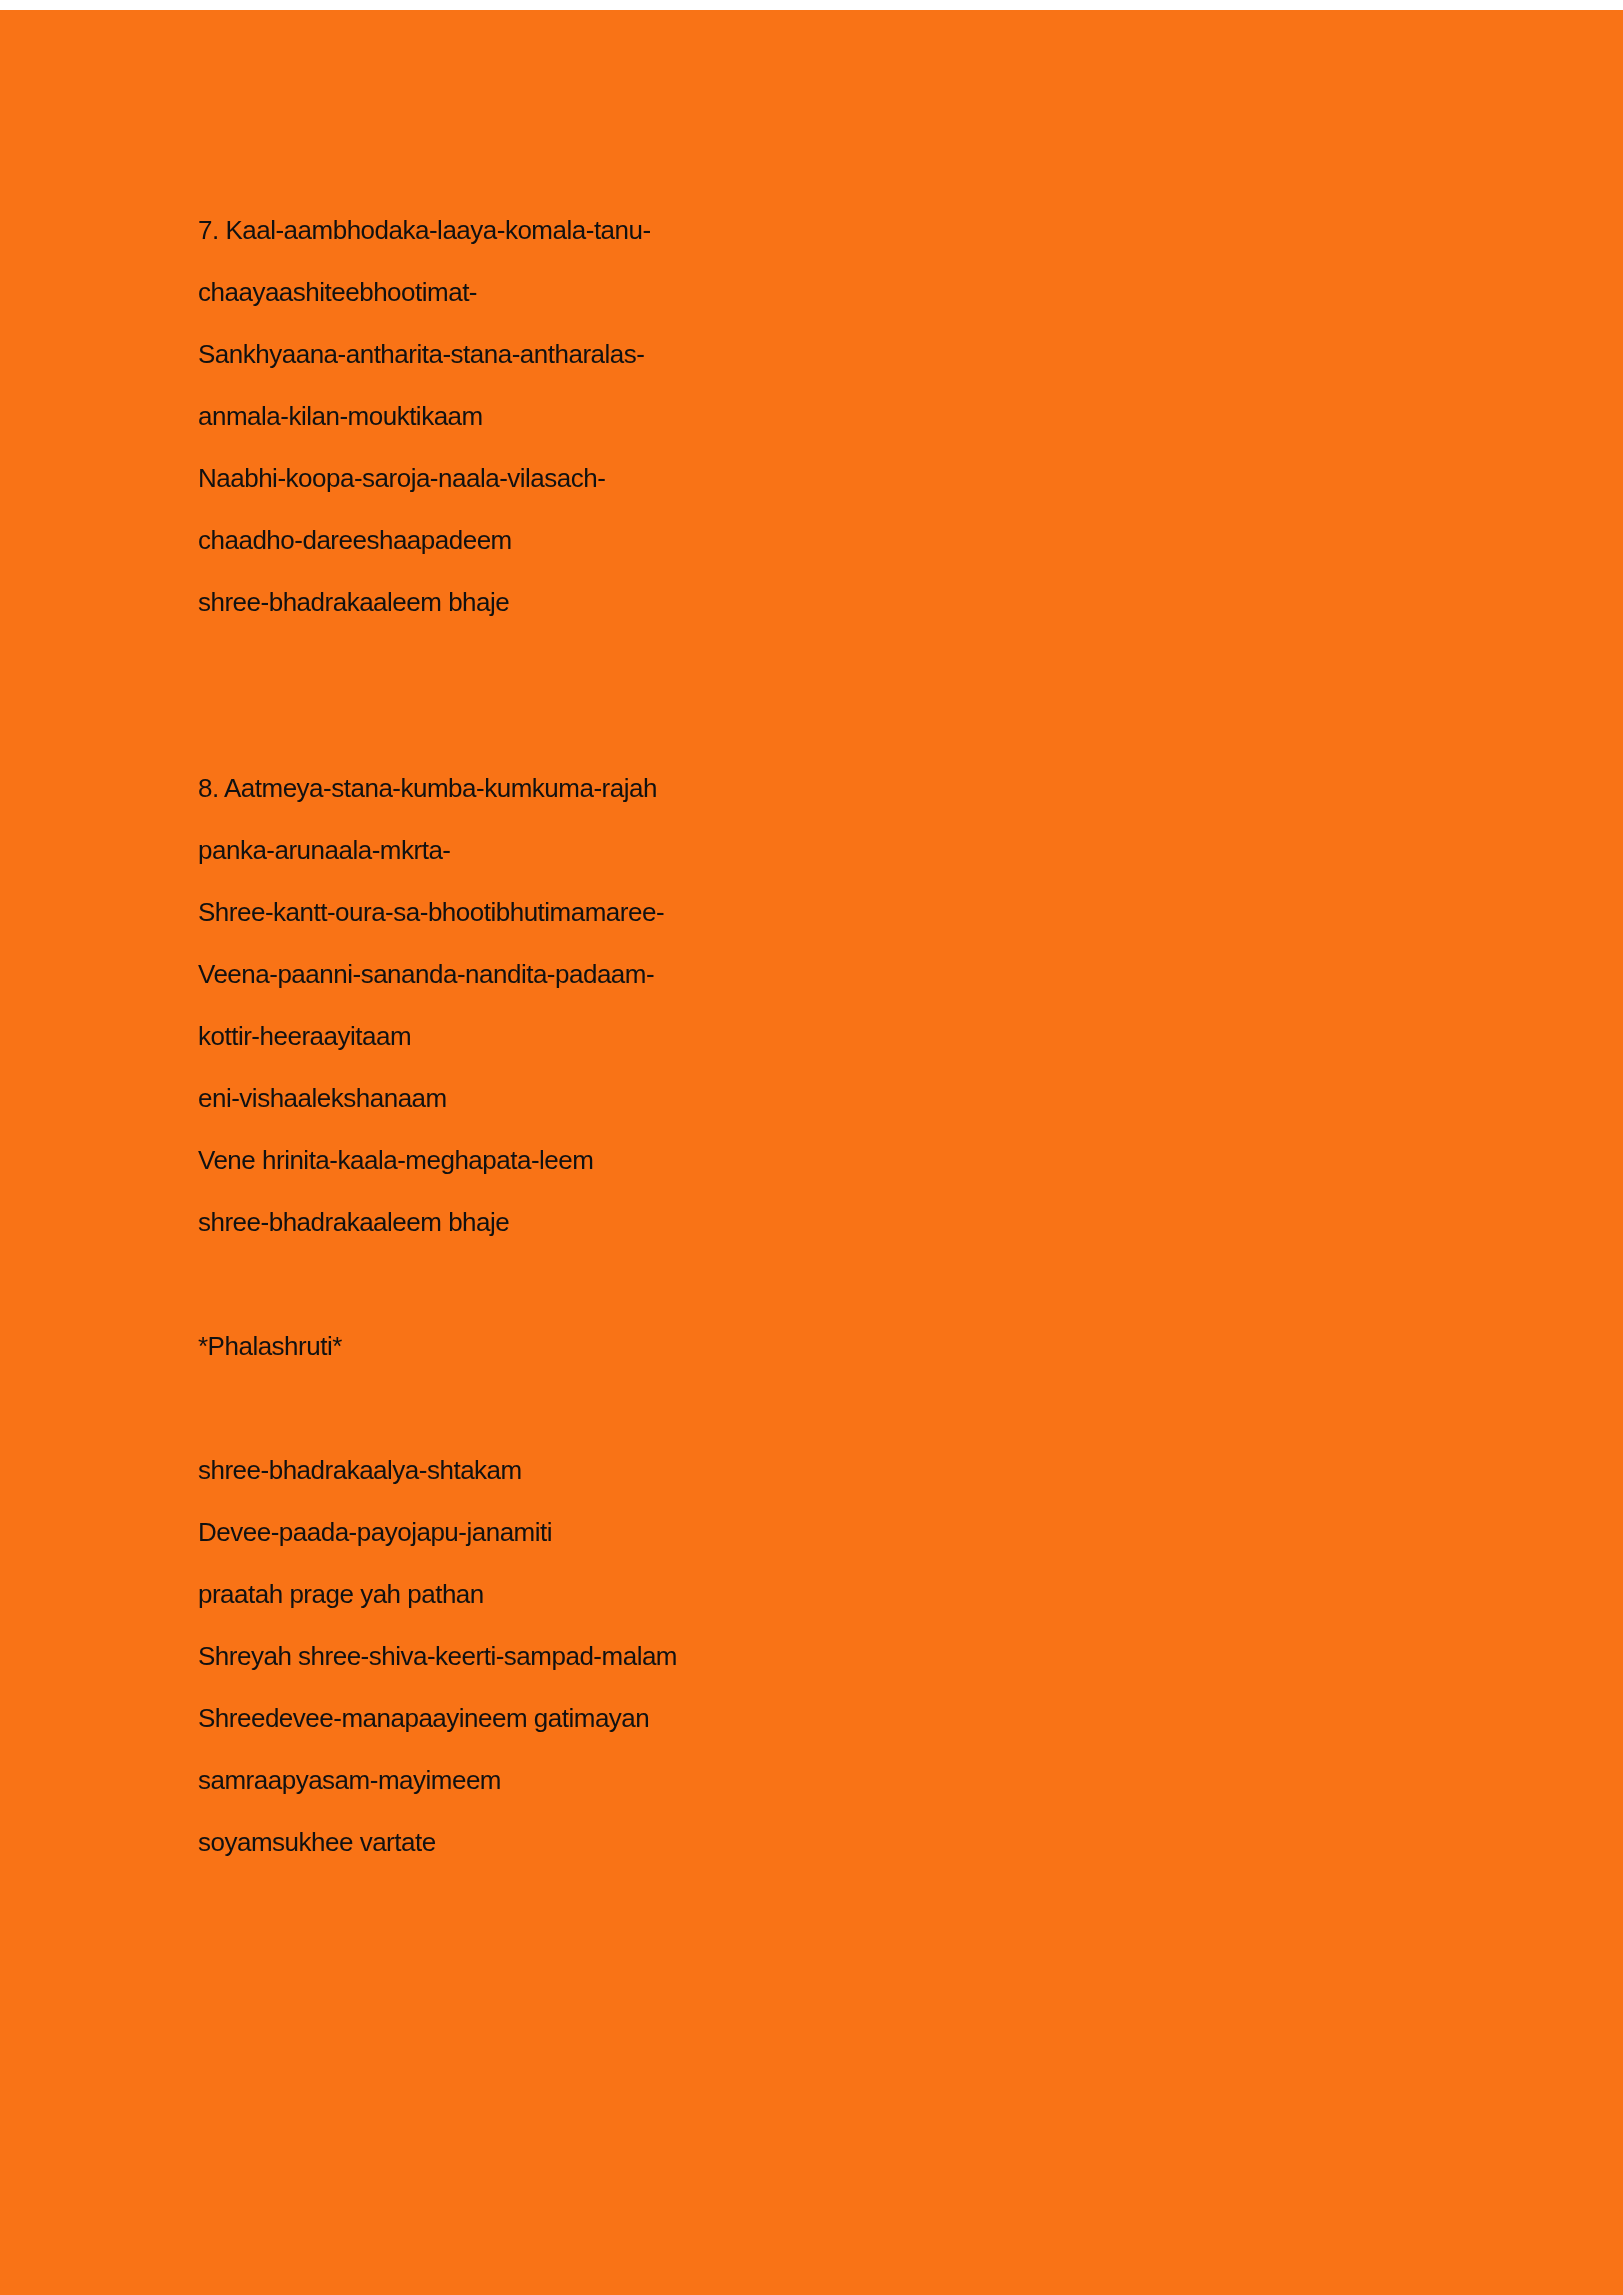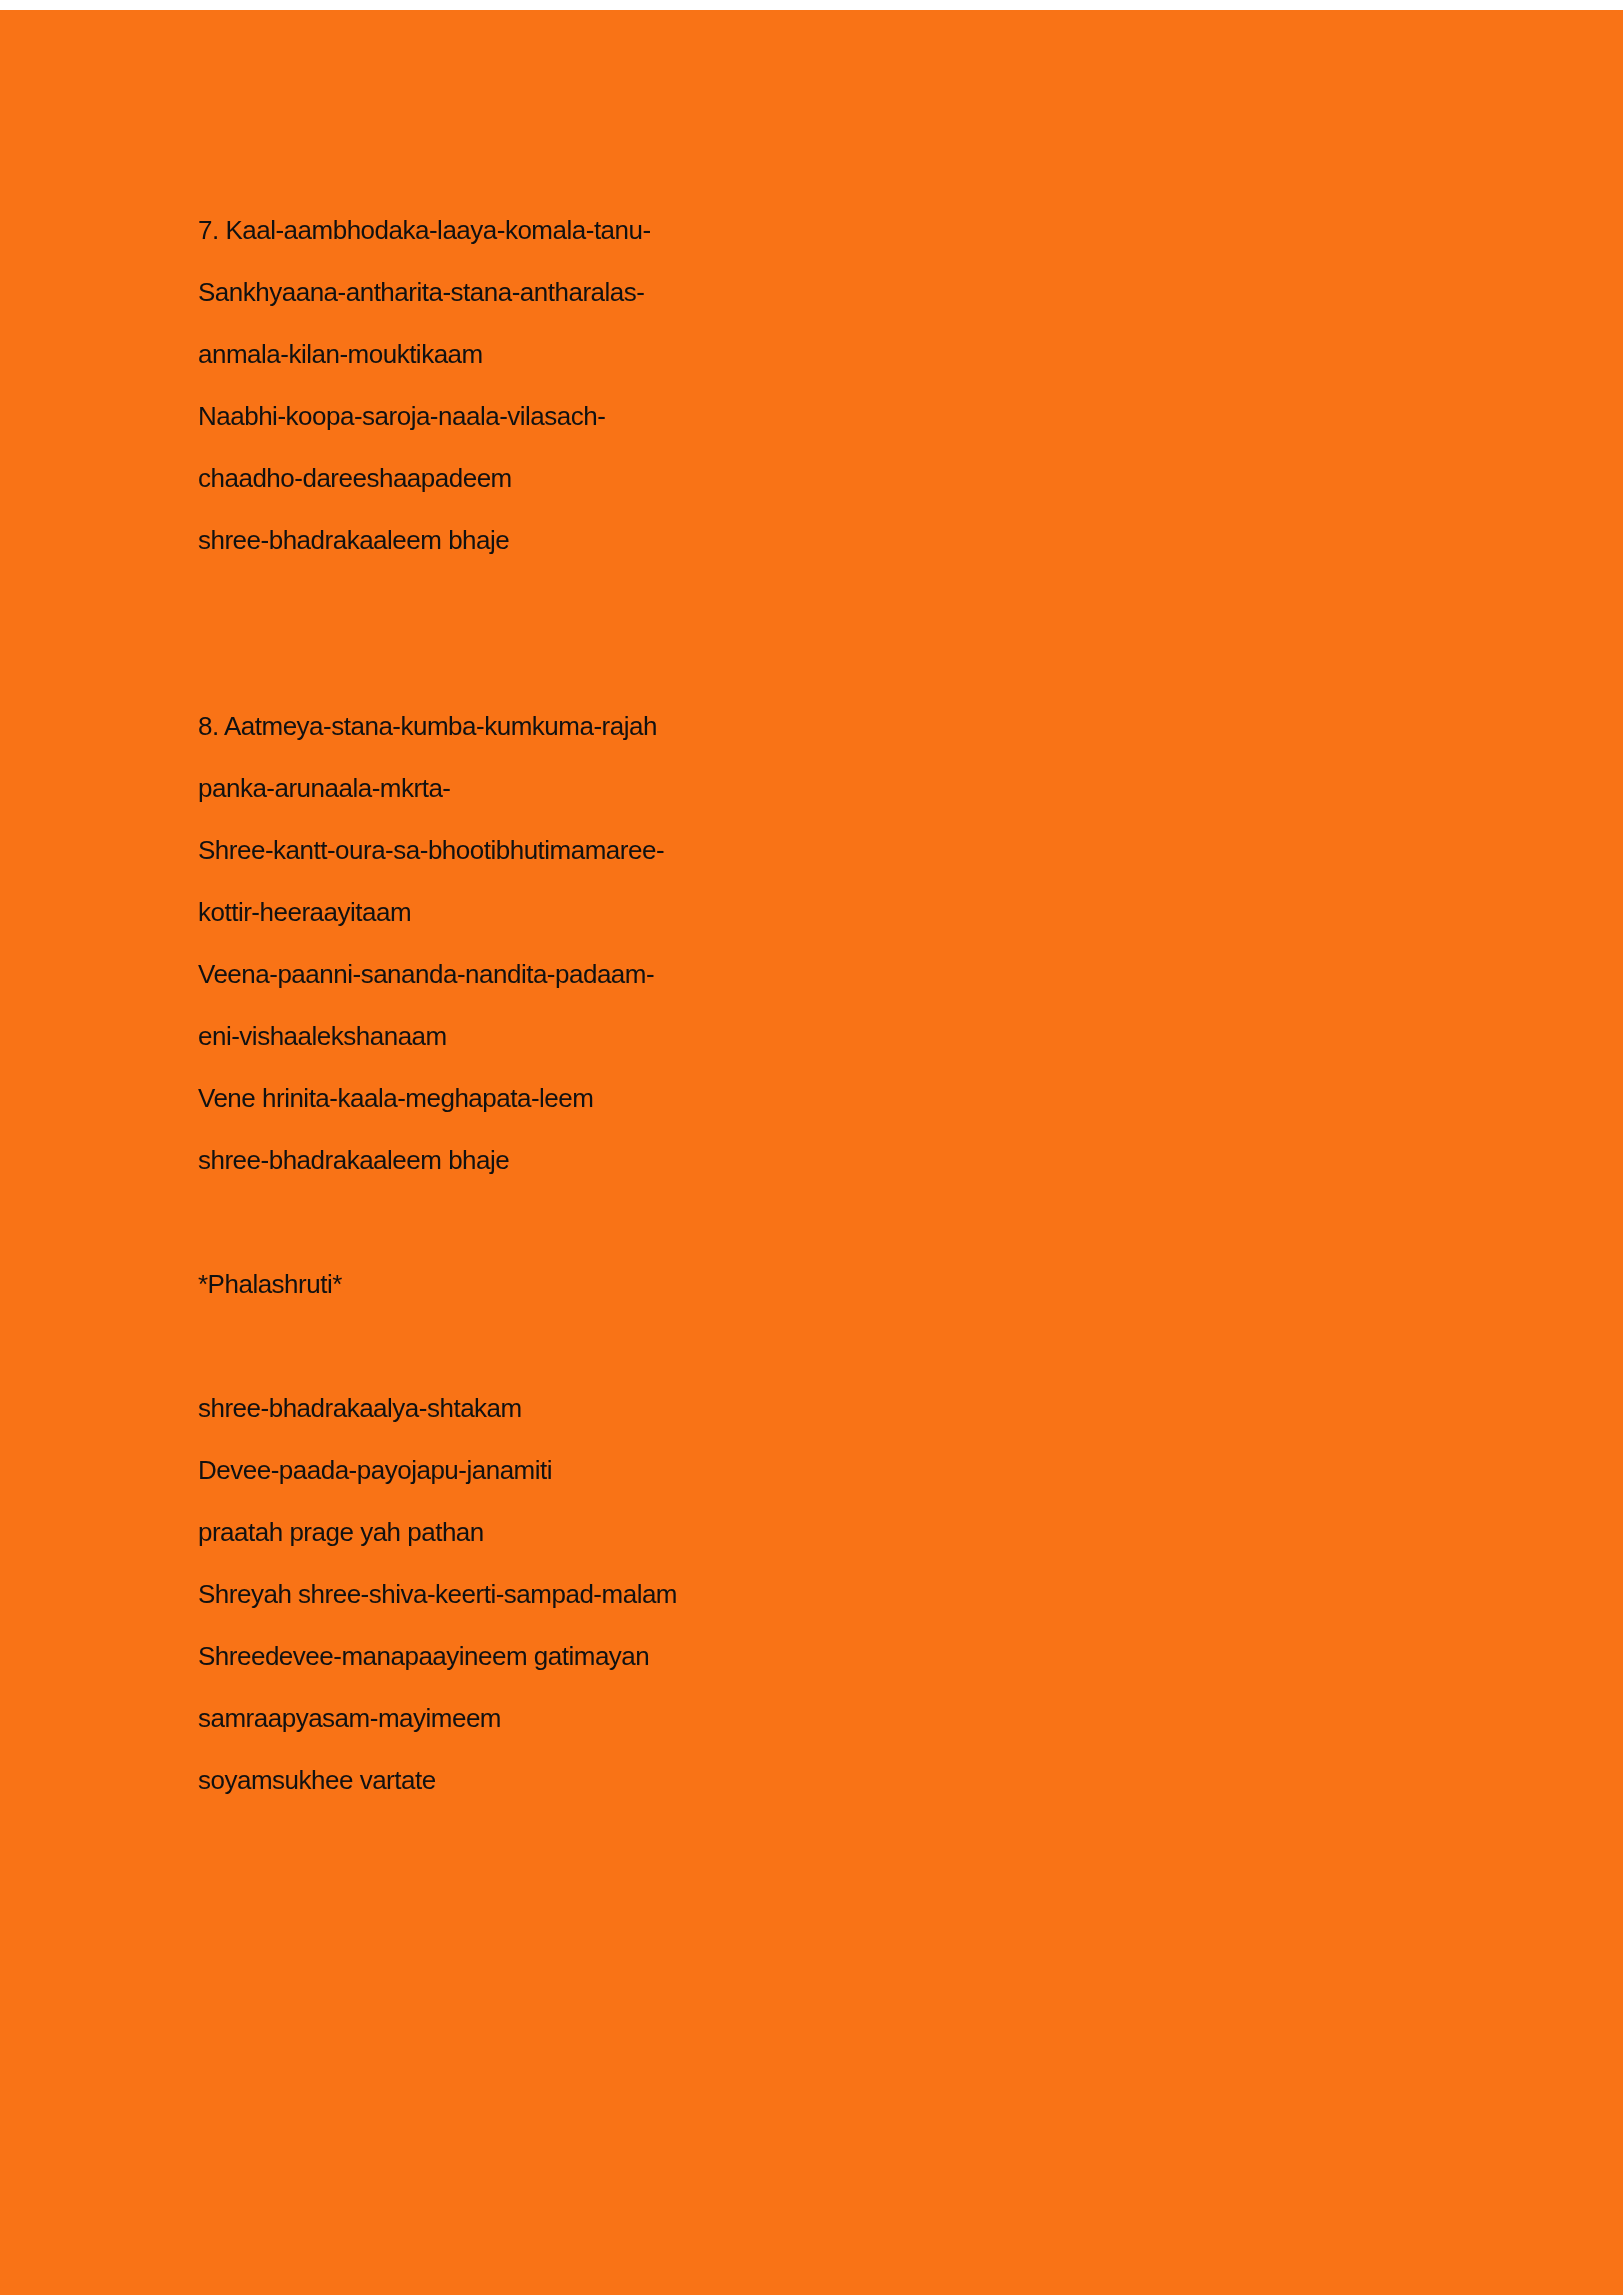--- a/index.html
+++ b/index.html
@@ -42,36 +42,37 @@
     }
   </style>
 </head>
 <body>
 
 <div class="page">
   <div class="doc-body">
 
     <div>
       <span class="line">7. Kaal-aambhodaka-laaya-komala-tanu-</span>
+      <span class="line">chaayaashiteebhootimat-</span>
       <span class="line">Sankhyaana-antharita-stana-antharalas-</span>
       <span class="line">anmala-kilan-mouktikaam</span>
       <span class="line">Naabhi-koopa-saroja-naala-vilasach-</span>
       <span class="line">chaadho-dareeshaapadeem</span>
       <span class="line">shree-bhadrakaaleem bhaje</span>
     </div>
 
     <div class="blank"></div>
     <div class="blank"></div>
 
     <div>
       <span class="line">8. Aatmeya-stana-kumba-kumkuma-rajah</span>
       <span class="line">panka-arunaala-mkrta-</span>
       <span class="line">Shree-kantt-oura-sa-bhootibhutimamaree-</span>
+      <span class="line">Veena-paanni-sananda-nandita-padaam-</span>
       <span class="line">kottir-heeraayitaam</span>
-      <span class="line">Veena-paanni-sananda-nandita-padaam-</span>
       <span class="line">eni-vishaalekshanaam</span>
       <span class="line">Vene hrinita-kaala-meghapata-leem</span>
       <span class="line">shree-bhadrakaaleem bhaje</span>
     </div>
 
     <div class="blank"></div>
 
     <span class="line">*Phalashruti*</span>
 
     <div class="blank"></div>

